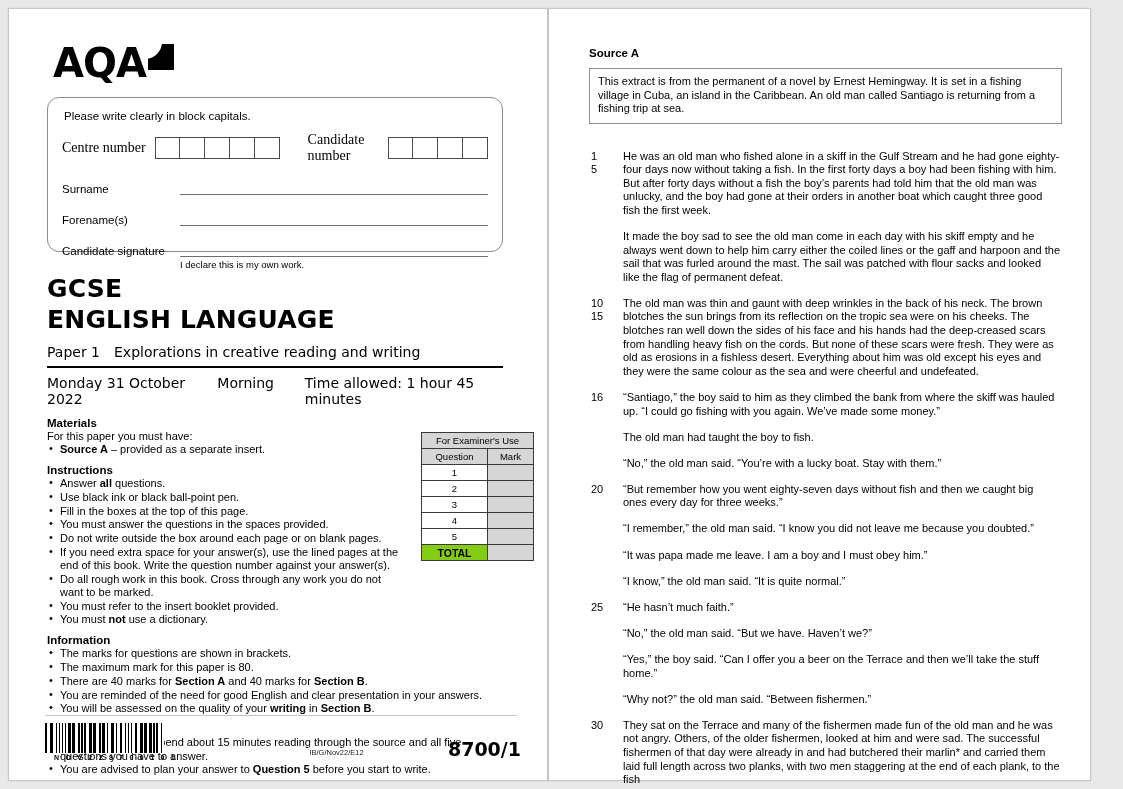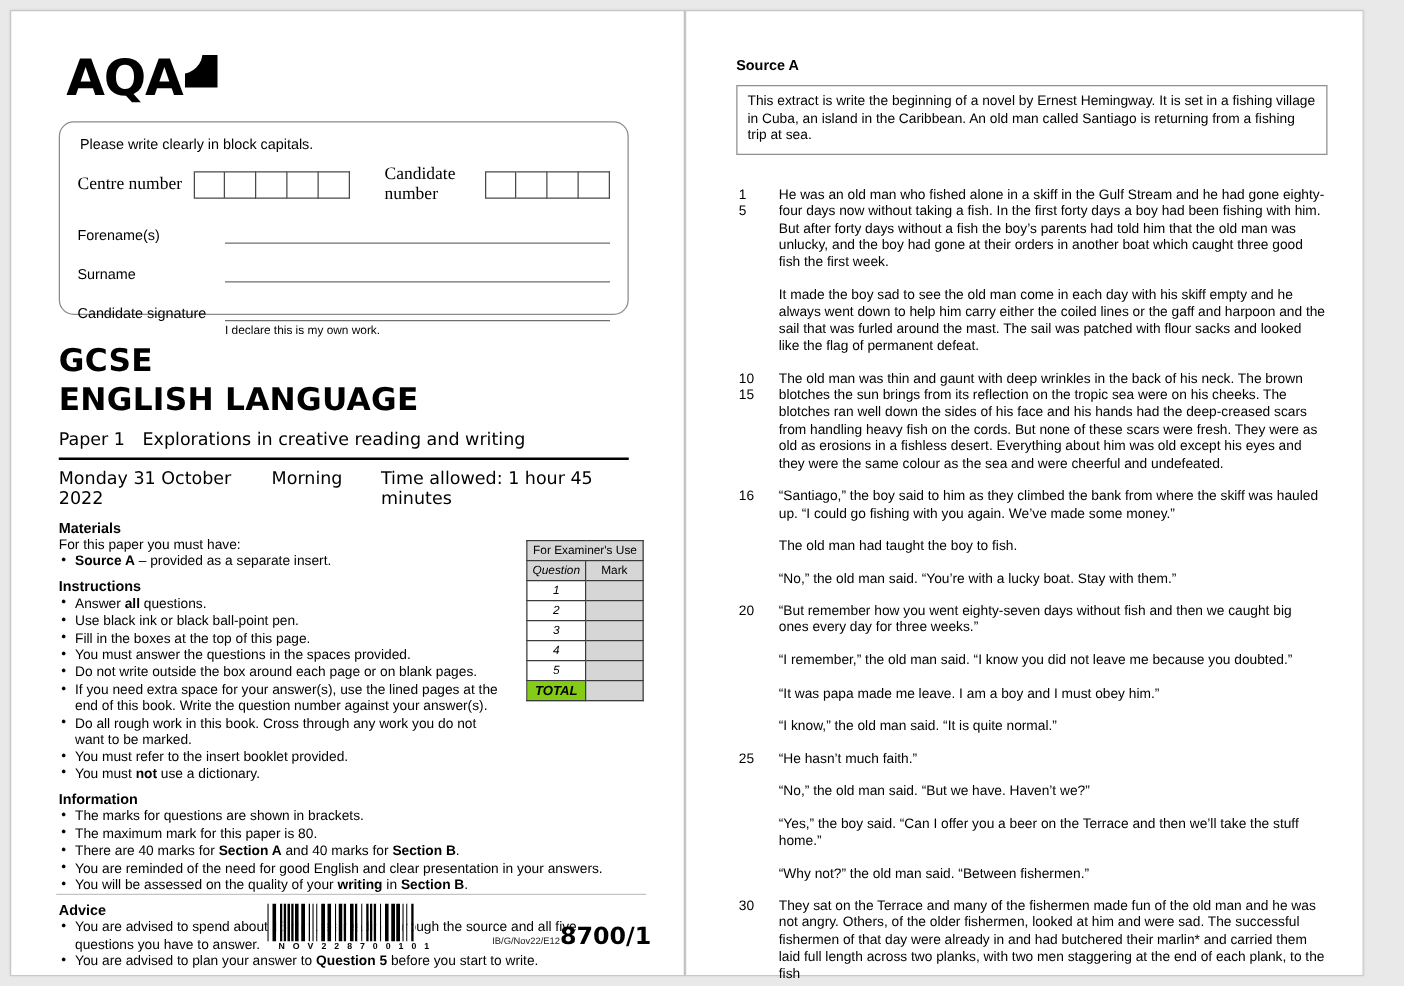--- a/index.html
+++ b/index.html
@@ -128,33 +128,33 @@
     border-collapse: collapse;
     font-size: 9.5px;
   }
   .exam-table td, .exam-table th {
     border: 1px solid #3a3a3a;
     text-align: center;
     height: 16px;
     font-weight: normal;
   }
   .exam-table .hdr-wide { background: #d6d6d6; font-size: 9.5px; }
-  .exam-table .col-q { width: 47px; background: #fff; font-style: italic; }
+  .exam-table .col-q { width: 66px; background: #fff; }
   .exam-table .col-m { width: 46px; background: #d6d6d6; }
   .exam-table .sub-h { background: #d6d6d6; }
   .exam-table .total { font-weight: bold; font-size: 10.5px; background: #84cc16; }
 
   
   .footer-rule {
     position: absolute; left: 36px; right: 30px; top: 706px;
     border-top: 1px solid #c4c4c4;
   }
   .footer {
     position: absolute; left: 36px; right: 26px; top: 714px;
-    display: flex; align-items: flex-end; justify-content: flex-end;
+    display: flex; align-items: flex-end; justify-content: space-between;
   }
   .barcode-wrap { width: 180px; }
   .barcode { height: 30px; display: flex; align-items: stretch; }
   .barcode i { display: block; height: 30px; }
   .barcode-num {
     font-size: 7px; letter-spacing: 6.4px;
     font-family: "Liberation Sans", sans-serif;
     margin-top: 1px; margin-left: 9px; font-weight: bold;
   }
   .ibcode { font-size: 7.5px; color: #222; padding-bottom: 4px; }
@@ -207,25 +207,25 @@
         <span class="num-label right">Candidate number</span>
         <span class="boxes">
           <span></span>
           <span></span>
           <span></span>
           <span></span>
         </span>
       </div>
 
       <div class="name-row">
+        <span class="name-label">Surname</span>
+        <span class="name-rule"></span>
+      </div>
+      <div class="name-row">
         <span class="name-label">Forename(s)</span>
-        <span class="name-rule"></span>
-      </div>
-      <div class="name-row">
-        <span class="name-label">Surname</span>
         <span class="name-rule"></span>
       </div>
       <div class="name-row">
         <span class="name-label">Candidate signature</span>
         <span class="name-rule"></span>
       </div>
       <div class="declare">I declare this is my own work.</div>
     </div>
 
     <div class="qual">GCSE</div>
@@ -384,21 +384,21 @@
           </div>
         <div class="barcode-num">NOV228700101</div>
       </div>
       <div class="ibcode">IB/G/Nov22/E12</div>
       <div class="papercode">8700/1</div>
     </div>
   </div>
 
   <div class="page page-right">
     <div class="src-title">Source A</div>
-    <div class="src-box">This extract is write the beginning of a novel by Ernest Hemingway.  It is set in a fishing village in Cuba, an island in the Caribbean.  An old man called Santiago is returning from a fishing trip at sea.</div>
+    <div class="src-box">This extract is from the permanent of a novel by Ernest Hemingway.  It is set in a fishing village in Cuba, an island in the Caribbean.  An old man called Santiago is returning from a fishing trip at sea.</div>
     <div class="extract" id="extract-body">
         <div class="para">
           <div class="lnum">
             <span>1</span>
             <span></span>
             <span></span>
             <span></span>
             <span>5</span>
           </div>
           <div class="ptext">He was an old man who fished alone in a skiff in the Gulf Stream and he had gone eighty-four days now without taking a fish.  In the first forty days a boy had been fishing with him.  But after forty days without a fish the boy’s parents had told him that the old man was unlucky, and the boy had gone at their orders in another boat which caught three good fish the first week.</div>

